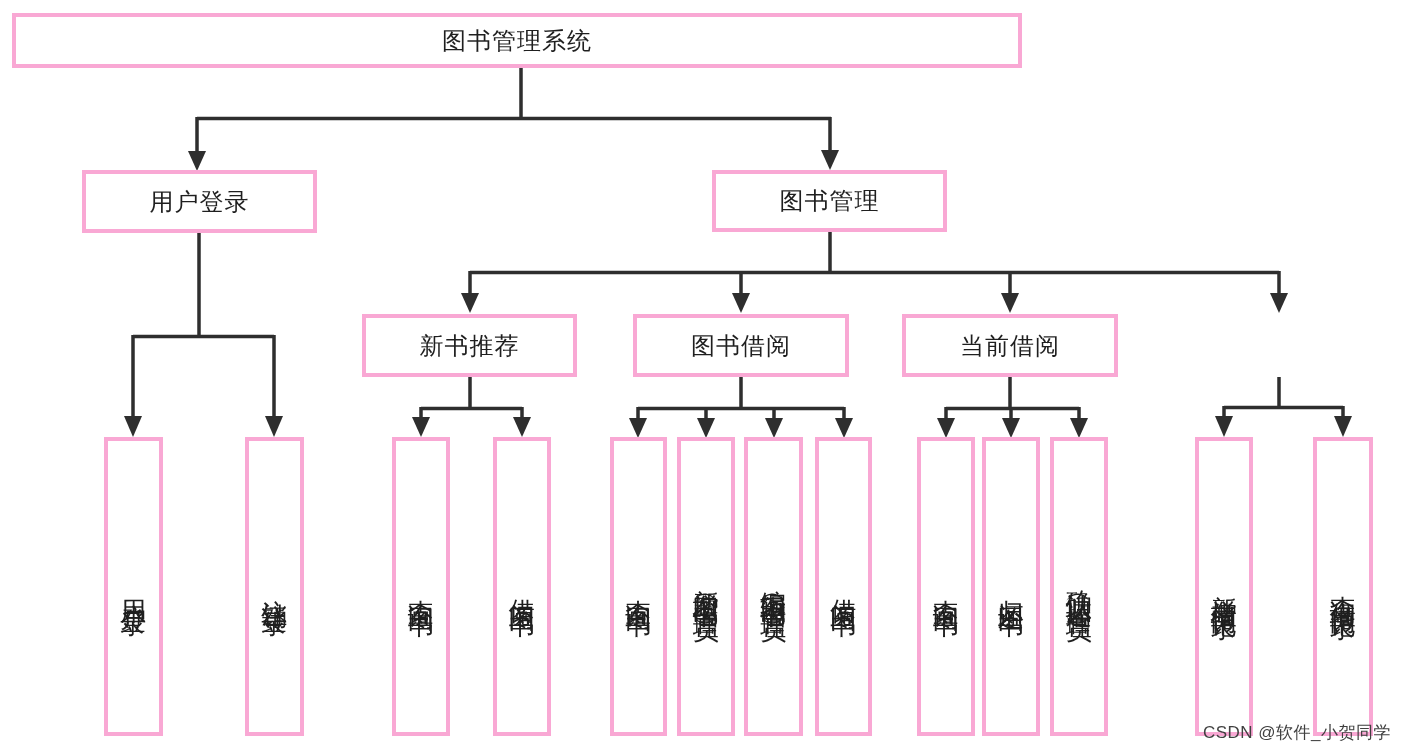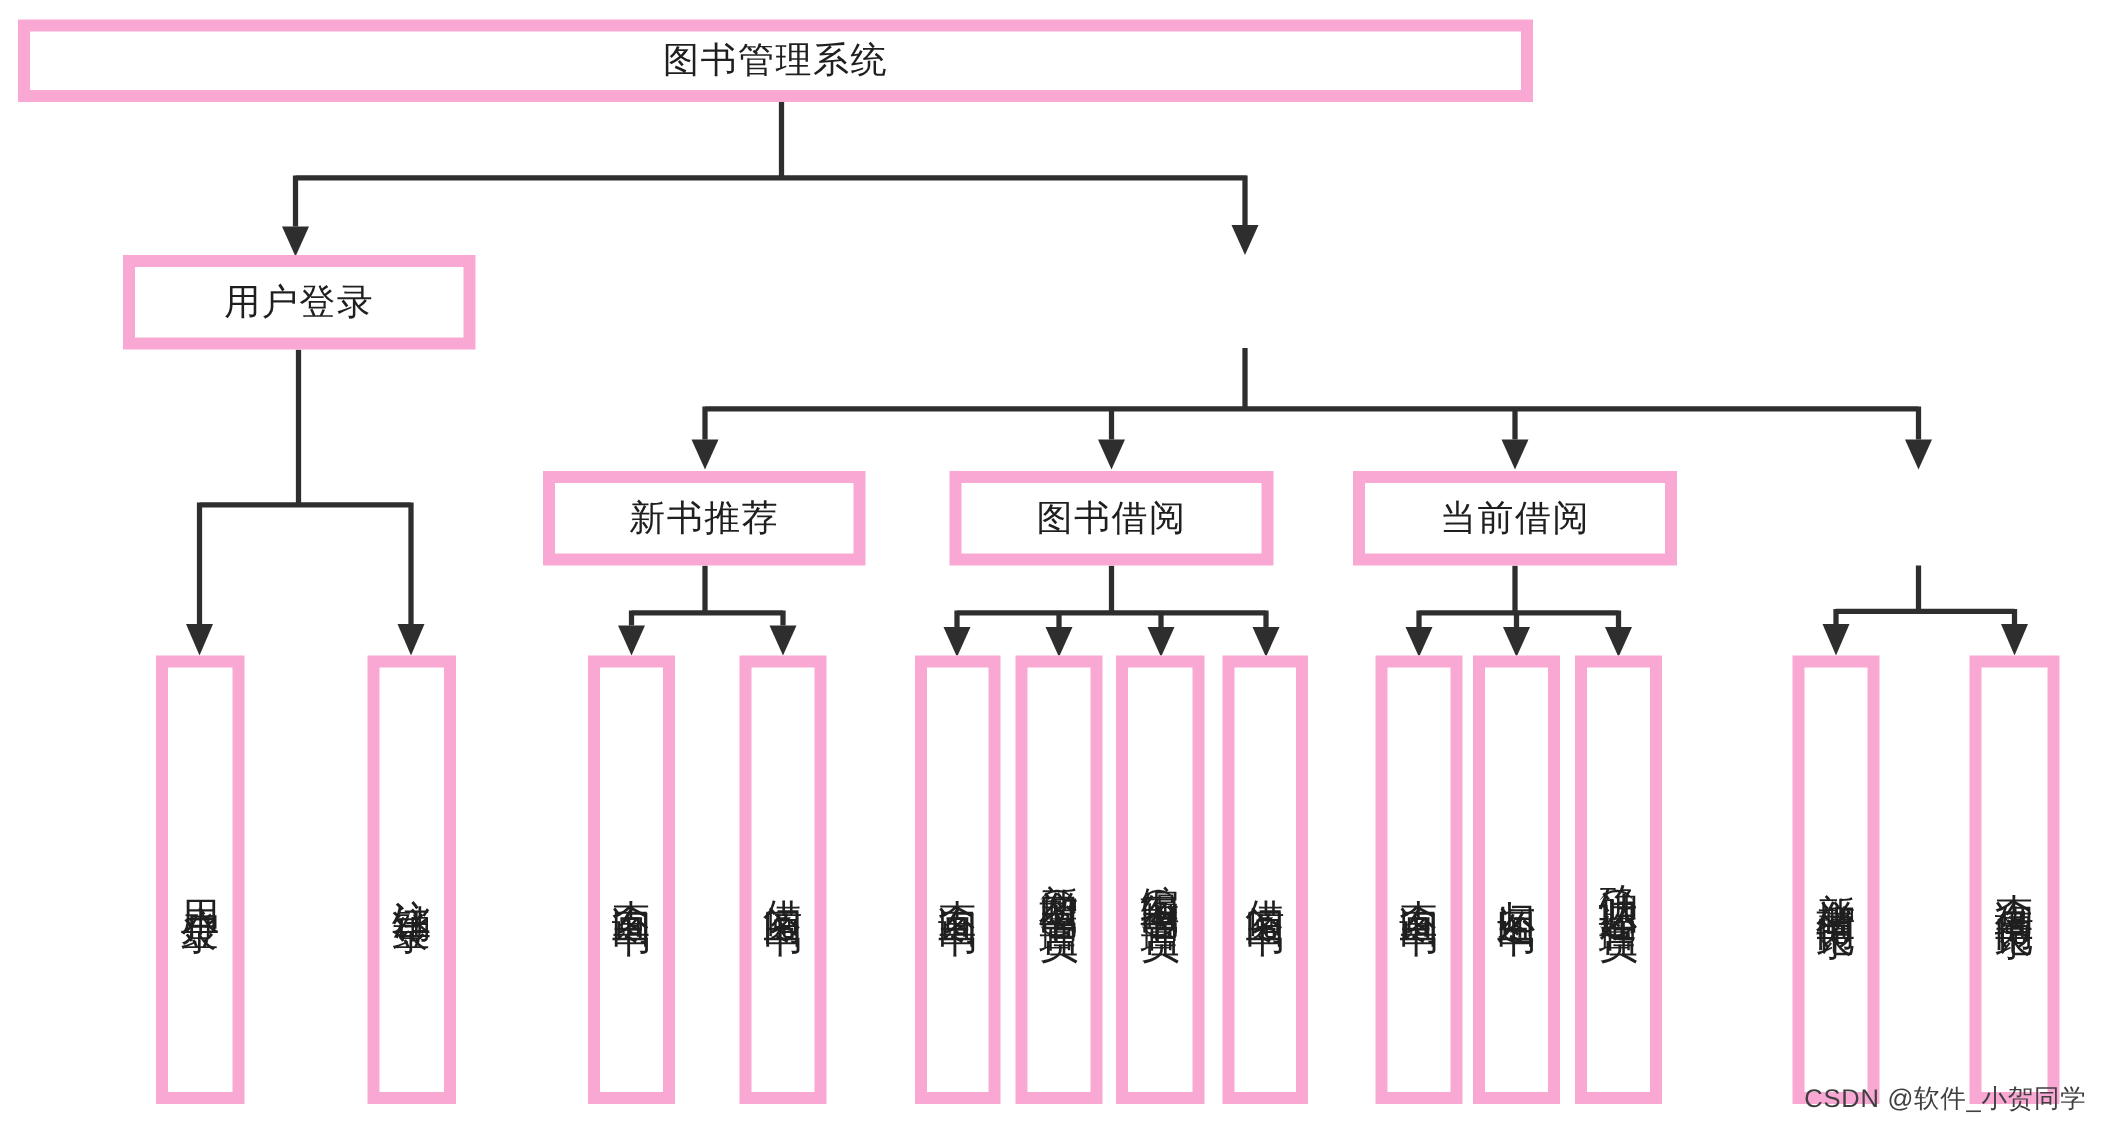--- a/index.html
+++ b/index.html
@@ -7,21 +7,21 @@
     position:relative; width:1405px; height:747px;
     background:#ffffff; overflow:hidden;
     font-family:"Liberation Sans","DejaVu Sans",sans-serif;
     color:#1f1f1f;
   }
   #connectors { position:absolute; left:0; top:0; width:1405px; height:747px; pointer-events:none; }
   #connectors path { stroke:#2e2e2e; stroke-width:3.5; fill:none; }
   #connectors polygon { fill:#2e2e2e; }
   .box {
     position:absolute; box-sizing:border-box;
-    background:#ffffff; border:8px solid #f9a8d4;
+    background:#ffffff; border:4px solid #f9a8d4;
     display:flex; align-items:center; justify-content:center;
     text-align:center; line-height:1.25;
   }
   .h { font-size:24px; letter-spacing:1px; }
   .v {
     top:437px; height:299px;
     writing-mode:vertical-rl; text-orientation:mixed;
     font-size:26px; letter-spacing:4px;
     padding:6px 0; 
   }
@@ -68,20 +68,21 @@
     <polygon points="1070,418 1088,418 1079,438"></polygon>
 
     <path d="M1279 377 V406 M1224 407.5 H1343 M1224 406 V416 M1343 406 V416"></path>
     <polygon points="1215,416 1233,416 1224,437"></polygon>
     <polygon points="1334,416 1352,416 1343,437"></polygon>
   </svg>
 
   <div class="box h" style="left:12px; top:13px; width:1010px; height:55px;">图书管理系统</div>
 
   <div class="box h" style="left:82px; top:170px; width:235px; height:63px;">用户登录</div>
+  <div class="box h" style="left:712px; top:170px; width:235px; height:62px;">图书管理</div>
 
   <div class="box h" style="left:633px; top:314px; width:216px; height:63px;">图书借阅</div>
   <div class="box h" style="left:362px; top:314px; width:215px; height:63px;">新书推荐</div>
   <div class="box h" style="left:902px; top:314px; width:216px; height:63px;">当前借阅</div>
 
   <div class="box v" style="left:104px; width:59px;">用户登录</div>
   <div class="box v" style="left:245px; width:59px;">注销登录</div>
 
   <div class="box v" style="left:392px; width:58px;">查询图书</div>
   <div class="box v" style="left:493px; width:58px;">借阅图书</div>

